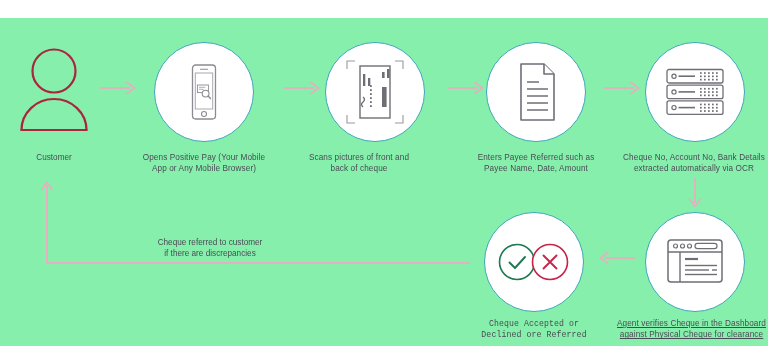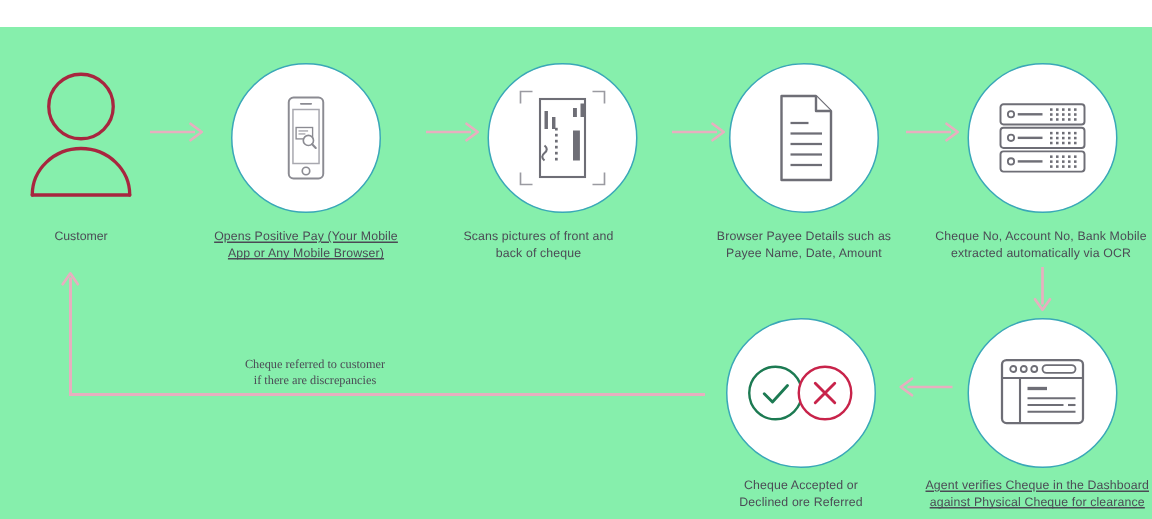--- a/index.html
+++ b/index.html
@@ -90,21 +90,21 @@
         <rect x="11.3" y="9" width="17.4" height="36" fill="#fff" stroke="#a8a8af" stroke-width="1"></rect>
         <circle cx="20" cy="50" r="2.5" fill="none" stroke="#8b8b92" stroke-width="1.1"></circle>
         <rect x="13.4" y="21" width="11" height="7.6" fill="#fff" stroke="#8b8b92" stroke-width="0.9"></rect>
         <line x1="15" y1="23.3" x2="21.4" y2="23.3" stroke="#9a9aa1" stroke-width="0.8"></line>
         <line x1="15" y1="25.3" x2="19.6" y2="25.3" stroke="#9a9aa1" stroke-width="0.8"></line>
         <circle cx="21.6" cy="29.6" r="3.4" fill="#fff" stroke="#8b8b92" stroke-width="1.1"></circle>
         <line x1="24.1" y1="32.1" x2="26.5" y2="34.6" stroke="#8b8b92" stroke-width="1.4" stroke-linecap="round"></line>
       </svg>
     </div>
   </div>
-  <div class="caption" style="left:139px; top:134px; width:130px;text-decoration:underline;">Opens Positive Pay (Your Mobile
+  <div class="caption" style="left:139px; top:134px; width:130px;">Opens Positive Pay (Your Mobile
 App or Any Mobile Browser)</div>
 
   <div class="arrow-h" style="left:284px; top:63px;">
     <svg width="36" height="14" viewBox="0 0 36 14">
       <line x1="0" y1="7" x2="30" y2="7" stroke="#e7afbf" stroke-width="1.8"></line>
       <path d="M27 1.5 L34.5 7 L27 12.5" fill="none" stroke="#e7afbf" stroke-width="1.8" stroke-linecap="round" stroke-linejoin="round"></path>
     </svg>
   </div>
 
   <div class="node" style="left:325px; top:24px; width:100px; height:100px;">
@@ -159,21 +159,21 @@
         <path d="M7 2 L30 2 L40 12 L40 58 L7 58 Z" fill="#fff" stroke="#6e6e76" stroke-width="1.6" stroke-linejoin="round"></path>
         <path d="M30 2 L30 12 L40 12" fill="#fff" stroke="#6e6e76" stroke-width="1.6" stroke-linejoin="round"></path>
         <line x1="13" y1="20" x2="25" y2="20" stroke="#6e6e76" stroke-width="1.5"></line>
         <line x1="13" y1="27" x2="34" y2="27" stroke="#6e6e76" stroke-width="1.5"></line>
         <line x1="13" y1="34" x2="34" y2="34" stroke="#6e6e76" stroke-width="1.5"></line>
         <line x1="13" y1="41" x2="34" y2="41" stroke="#6e6e76" stroke-width="1.5"></line>
         <line x1="13" y1="48" x2="34" y2="48" stroke="#6e6e76" stroke-width="1.5"></line>
       </svg>
     </div>
   </div>
-  <div class="caption" style="left:471px; top:134px; width:130px;">Browser Payee Details such as
+  <div class="caption" style="left:471px; top:134px; width:130px;">Enters Payee Referred such as
 Payee Name, Date, Amount</div>
 
   <div class="arrow-h" style="left:604px; top:63px;">
     <svg width="36" height="14" viewBox="0 0 36 14">
       <line x1="0" y1="7" x2="30" y2="7" stroke="#e7afbf" stroke-width="1.8"></line>
       <path d="M27 1.5 L34.5 7 L27 12.5" fill="none" stroke="#e7afbf" stroke-width="1.8" stroke-linecap="round" stroke-linejoin="round"></path>
     </svg>
   </div>
 
   <div class="node" style="left:645px; top:24px; width:100px; height:100px;">
@@ -238,21 +238,21 @@
             <rect x="51" y="38.9" width="1.7" height="1.7"></rect>
           <rect x="35" y="42.2" width="1.7" height="1.7"></rect>
             <rect x="39" y="42.2" width="1.7" height="1.7"></rect>
             <rect x="43" y="42.2" width="1.7" height="1.7"></rect>
             <rect x="47" y="42.2" width="1.7" height="1.7"></rect>
             <rect x="51" y="42.2" width="1.7" height="1.7"></rect>
         </g>
       </svg>
     </div>
   </div>
-  <div class="caption" style="left:620px; top:134px; width:148px;">Cheque No, Account No, Bank Mobile
+  <div class="caption" style="left:620px; top:134px; width:148px;">Cheque No, Account No, Bank Details
 extracted automatically via OCR</div>
 
   <div class="arrow-v" style="left:687px; top:160px;">
     <svg width="16" height="30" viewBox="0 0 16 30">
       <line x1="8" y1="0" x2="8" y2="25" stroke="#e7afbf" stroke-width="1.8"></line>
       <path d="M3 21.5 L8 28.5 L13 21.5" fill="none" stroke="#e7afbf" stroke-width="1.8" stroke-linecap="round" stroke-linejoin="round"></path>
     </svg>
   </div>
 
   <div class="node" style="left:645px; top:194px; width:100px; height:100px;">
@@ -288,31 +288,31 @@
     <div class="circle" style="left:0; top:0; width:100px; height:100px;"></div>
     <div class="icon-wrap" style="left:12px; top:30px; width:76px; height:40px;">
       <svg width="76" height="40" viewBox="0 0 76 40">
         <circle cx="21" cy="20" r="17.5" fill="#fff" stroke="#1c7a52" stroke-width="1.6"></circle>
         <path d="M13.5 20.5 L19 26 L29 15" fill="none" stroke="#1c7a52" stroke-width="1.9" stroke-linecap="round" stroke-linejoin="round"></path>
         <circle cx="54" cy="20" r="17.5" fill="#fff" stroke="#c8234a" stroke-width="1.6"></circle>
         <path d="M47.5 13.5 L60.5 26.5 M60.5 13.5 L47.5 26.5" fill="none" stroke="#c8234a" stroke-width="1.9" stroke-linecap="round"></path>
       </svg>
     </div>
   </div>
-  <div class="caption" style="left:469px; top:300px; width:130px;">Cheque Accepted or
+  <div class="caption" style="left:469px; top:300px; width:130px;font-family:Liberation Mono, monospace;">Cheque Accepted or
 Declined ore Referred</div>
 
   <div>
 
     <div class="path-line" style="left:46px; top:244.2px; width:424px; height:1.8px;"></div>
 
     <div class="path-line" style="left:46px; top:167px; width:1.8px; height:78px;"></div>
 
     <div class="arrow-v" style="left:39px; top:158px;">
       <svg width="16" height="16" viewBox="0 0 16 16">
         <path d="M2.8 13.5 L7.9 6.2 L12.9 13.5" fill="none" stroke="#e7afbf" stroke-width="1.8" stroke-linecap="round" stroke-linejoin="round"></path>
       </svg>
     </div>
   </div>
-  <div class="return-label" style="left:112px; top:219px; width:196px;font-family:Liberation Serif, serif;">Cheque referred to customer
+  <div class="return-label" style="left:112px; top:219px; width:196px;">Cheque referred to customer
 if there are discrepancies</div>
 
 </div>
 
 </body></html>

